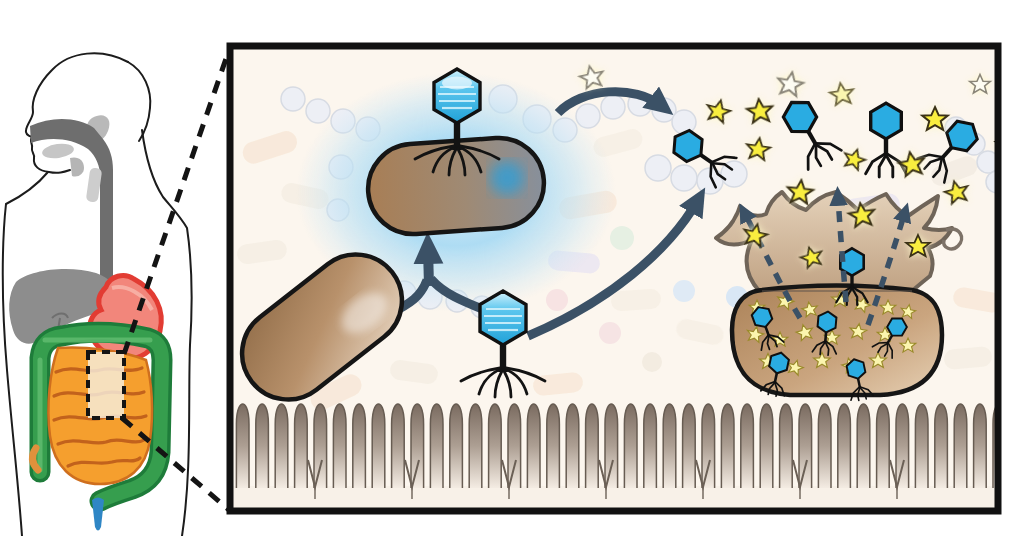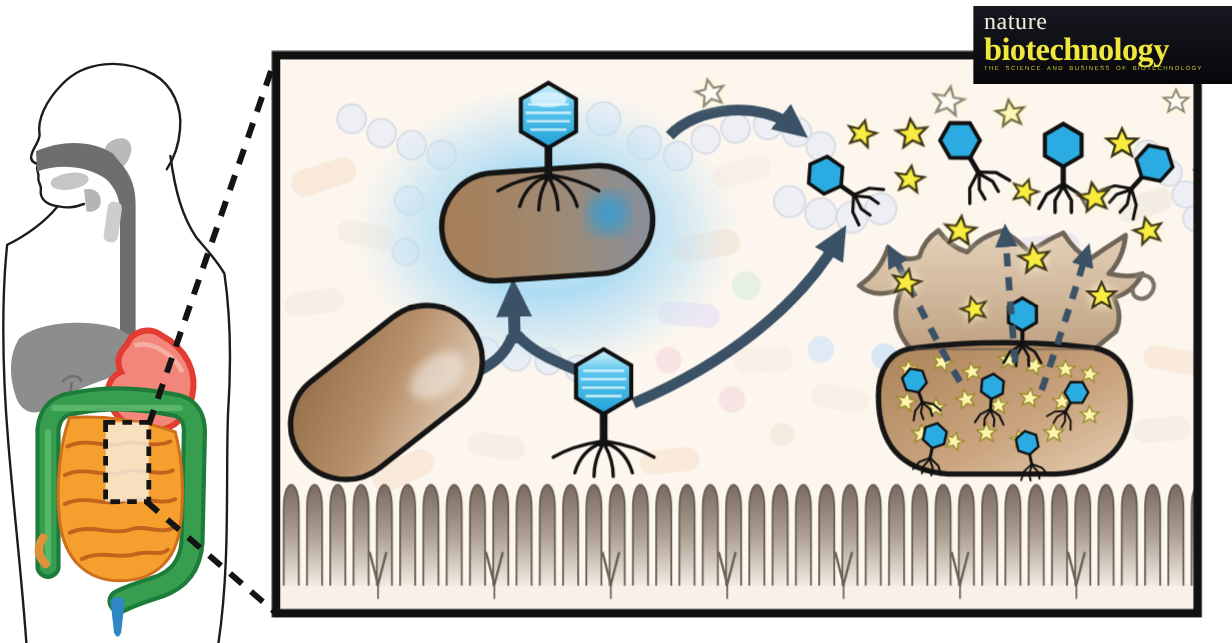--- a/index.html
+++ b/index.html
@@ -480,19 +480,14 @@
         <use href="#star10" class="star-y glow" transform="translate(755,236) scale(1.2) rotate(12)"></use>
         <use href="#star10" class="star-y glow" transform="translate(812,258) scale(1.1) rotate(-16)"></use>
         <use href="#star10" class="star-y glow" transform="translate(918,247) scale(1.2)"></use>
       </g>
     </g>
 
     <rect x="230" y="46" width="768" height="465" fill="none" stroke="#111111" stroke-width="7"></rect>
   </g>
 </svg>
 
-<div class="logo">
-  <div class="pub">nature</div>
-  <div class="jrn">biotechnology</div>
-  <div class="tag">THE SCIENCE AND BUSINESS OF BIOTECHNOLOGY</div>
+
 </div>
 
-</div>
-
 </body></html>

